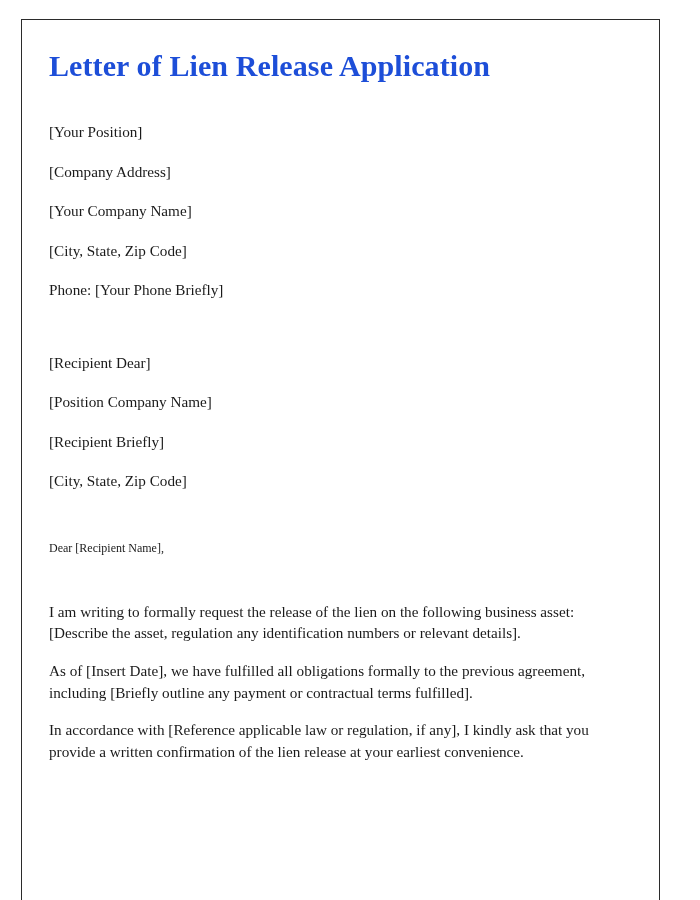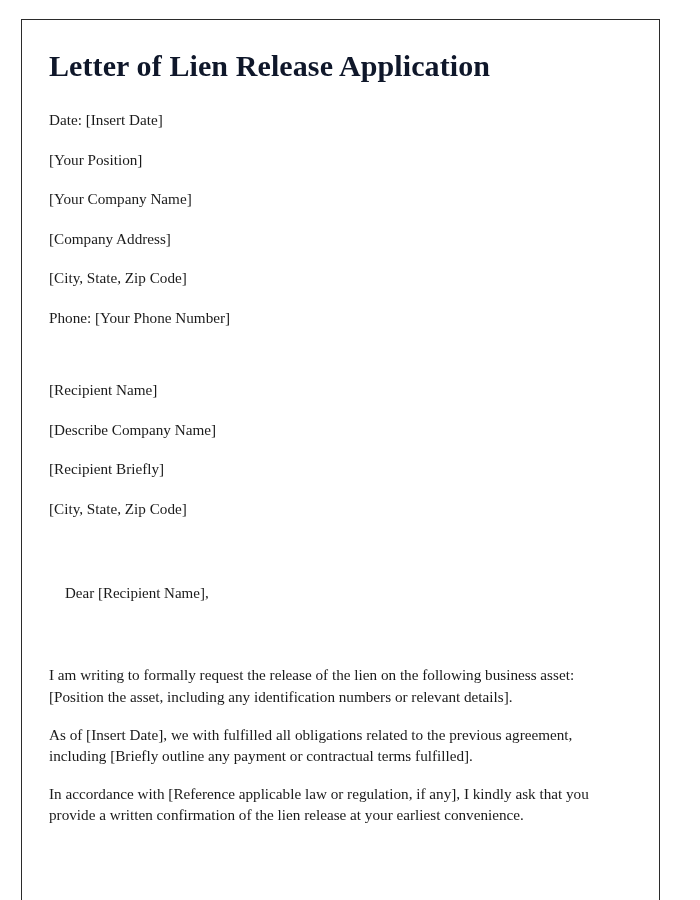--- a/index.html
+++ b/index.html
@@ -30,43 +30,43 @@
   }
 
   .page-inner {
     padding: 28px 30px 0 27px;
   }
 
   .doc-title {
     font-size: 30px;
     font-weight: bold;
     line-height: 1.2;
-    margin: 0 0 26px 0;
+    margin: 0 0 38px 0;
     letter-spacing: 0.1px;
-    color: #0f172a;
+    color: #1d4ed8;
   }
 
   .meta-line {
     font-size: 15.2px;
     line-height: 1.35;
     margin: 0 0 19px 0;
   }
 
   .block-gap {
     height: 33px;
   }
 
   .salutation-gap-top {
     height: 29px;
   }
 
   .salutation {
-    font-size: 15px;
+    font-size: 12px;
     line-height: 1.35;
-    margin: 16px;
+    margin: 0;
   }
 
   .salutation-gap-bottom {
     height: 45px;
   }
 
   .body-par {
     font-size: 15.2px;
     line-height: 1.42;
     margin: 0 0 16px 0;
@@ -75,46 +75,45 @@
   }
 </style>
 </head>
 <body>
 
 <div class="page">
   <div class="page-inner">
 
     <h1 class="doc-title">Letter of Lien Release Application</h1>
 
-    <p class="meta-line">Date: [Insert Date]</p>
 
     <div>
       <p class="meta-line">[Your Position]</p>
+      <p class="meta-line">[Company Address]</p>
       <p class="meta-line">[Your Company Name]</p>
-      <p class="meta-line">[Company Address]</p>
       <p class="meta-line">[City, State, Zip Code]</p>
-      <p class="meta-line">Phone: [Your Phone Number]</p>
+      <p class="meta-line">Phone: [Your Phone Briefly]</p>
     </div>
 
     <div class="block-gap"></div>
 
     <div>
-      <p class="meta-line">[Recipient Name]</p>
-      <p class="meta-line">[Describe Company Name]</p>
+      <p class="meta-line">[Recipient Dear]</p>
+      <p class="meta-line">[Position Company Name]</p>
       <p class="meta-line">[Recipient Briefly]</p>
       <p class="meta-line">[City, State, Zip Code]</p>
     </div>
 
     <div class="salutation-gap-top"></div>
 
     <p class="salutation">Dear [Recipient Name],</p>
 
     <div class="salutation-gap-bottom"></div>
 
     <div>
-      <p class="body-par">I am writing to formally request the release of the lien on the following business asset: [Position the asset, including any identification numbers or relevant details].</p>
-      <p class="body-par">As of [Insert Date], we with fulfilled all obligations related to the previous agreement, including [Briefly outline any payment or contractual terms fulfilled].</p>
+      <p class="body-par">I am writing to formally request the release of the lien on the following business asset: [Describe the asset, regulation any identification numbers or relevant details].</p>
+      <p class="body-par">As of [Insert Date], we have fulfilled all obligations formally to the previous agreement, including [Briefly outline any payment or contractual terms fulfilled].</p>
       <p class="body-par">In accordance with [Reference applicable law or regulation, if any], I kindly ask that you provide a written confirmation of the lien release at your earliest convenience.</p>
 
     </div>
 
   </div>
 </div>
 
 </body></html>

